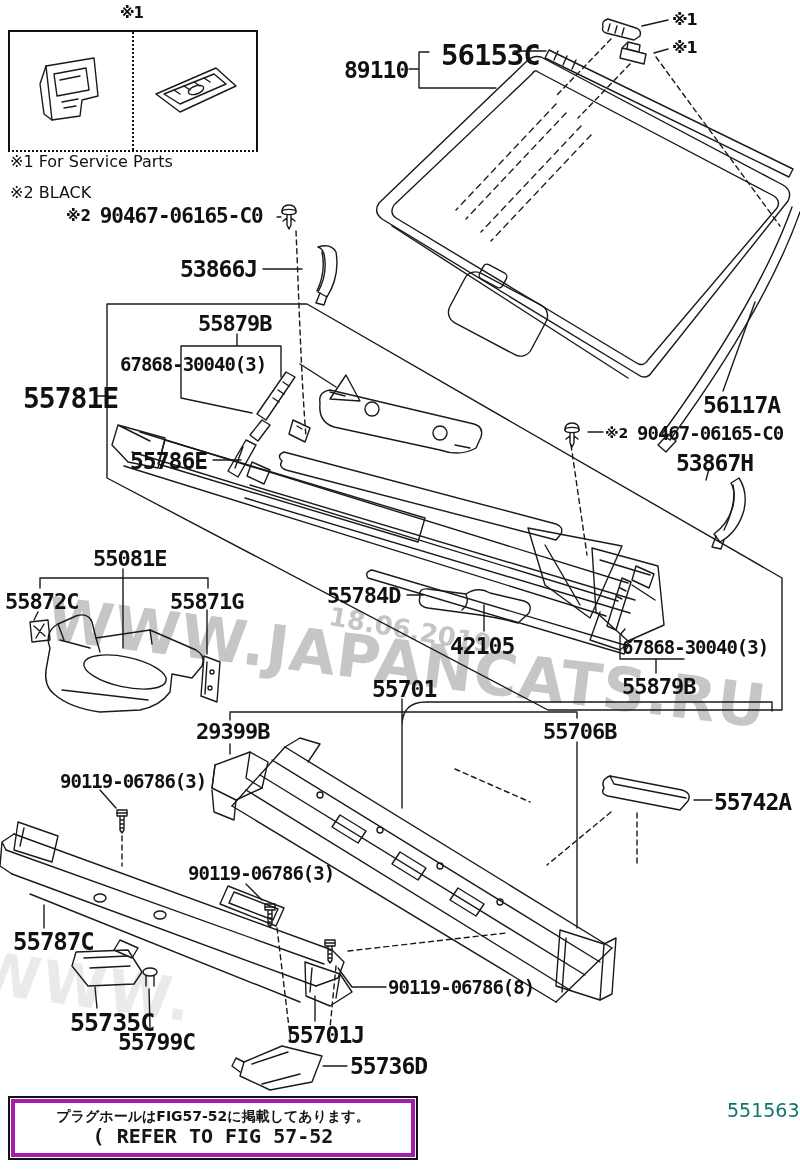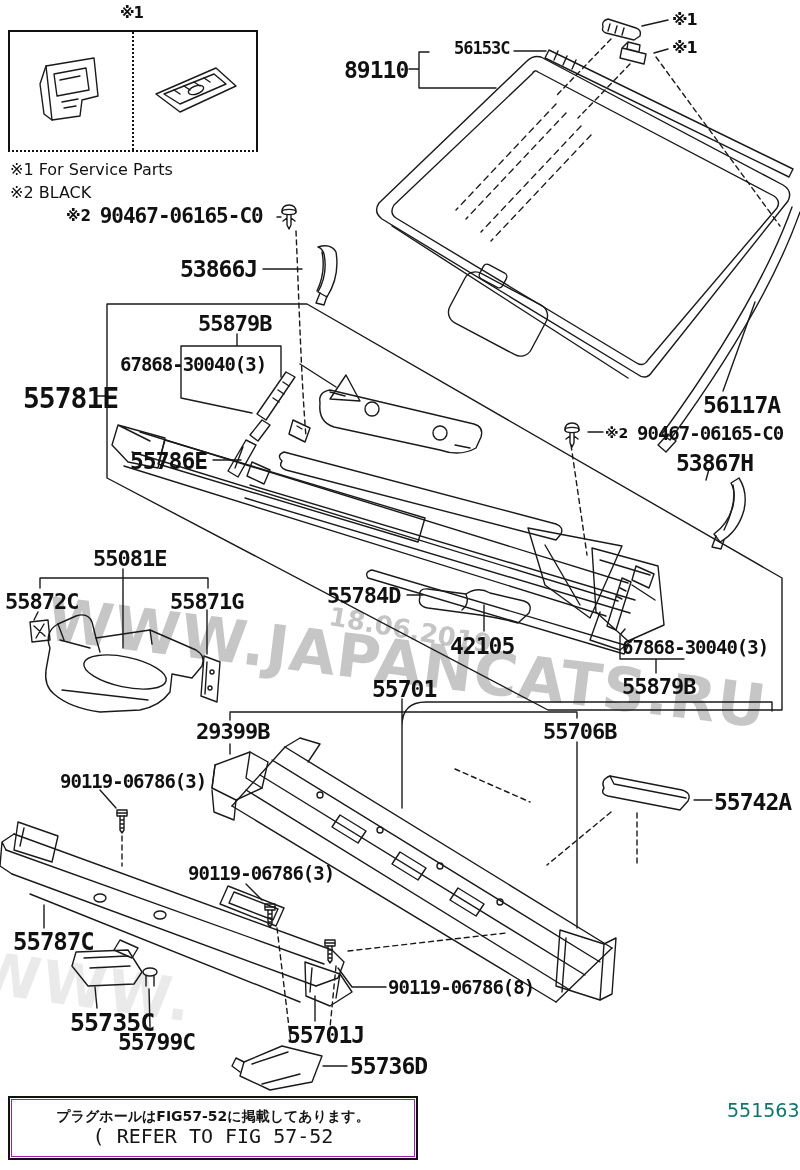--- a/index.html
+++ b/index.html
@@ -25,25 +25,25 @@
                border:2px solid #111;border-bottom-style:dotted;display:flex;flex-direction:column;}
   #parts-table .hdr{display:flex;height:28px;border-bottom:2px solid #111;}
   #parts-table .hdr div{flex:1;text-align:center;font-family:"DejaVu Sans Mono",monospace;
                font-weight:bold;font-size:23px;letter-spacing:-1px;line-height:28px;}
   #parts-table .bdy{display:flex;flex:1;}
   #parts-table .cell{flex:1;display:flex;align-items:center;justify-content:center;}
   #parts-table .c2{border-left:2px dotted #111;}
   #parts-table .hdr .c2{border-left:2px dotted #111;}
   
   #footer-box{position:absolute;left:8px;top:1096px;width:406px;height:60px;border:2px solid #111;}
-  #footer-inner{position:absolute;inset:1px;border:1px solid #a21caf;display:flex;flex-direction:column;
+  #footer-inner{position:absolute;inset:1px;border:4px solid #a21caf;display:flex;flex-direction:column;
                 align-items:center;justify-content:center;}
   #footer-jp{font-size:14px;font-weight:bold;letter-spacing:0;}
   #footer-en{font-size:13px;letter-spacing:.3px;margin-top:-1px;}
-  #footer-ref{font-family:"DejaVu Sans Mono",monospace;font-weight:normal;font-size:20px;
+  #footer-ref{font-family:"DejaVu Sans Mono",monospace;font-weight:bold;font-size:20px;
               letter-spacing:0;margin-top:-2px;}
   #fig-code{position:absolute;left:727px;top:1099px;font-size:19px;color:#0f766e;
             font-family:"DejaVu Sans",sans-serif;}
 </style>
 </head>
 <body>
 
 <div id="stage">
 
   <div class="wm" id="wm-site">WWW.JAPANCATS.RU</div>
@@ -279,30 +279,30 @@
         <svg width="110" height="82" viewBox="0 0 110 82" class="lineart" style="position:static">
           <path d="M16,44 L76,18 L96,36 L40,62 Z"></path>
           <path d="M24,44 L74,24 L86,34 L40,54 Z"></path>
           <path d="M34,40 L40,44 M44,36 L50,40 M54,32 L60,36 M64,28 L70,32"></path>
           <ellipse cx="56" cy="40" rx="8" ry="4" transform="rotate(-20 56 40)"></ellipse>
         </svg>
       </div>
     </div>
   </div>
 
-  <div class="note" style="left:10px;top:160px">※1 For Service Parts</div>
+  <div class="note" style="left:10px;top:152px">※1 For Service Parts</div>
   <div class="note" style="left:10px;top:183px">※2 BLACK</div>
 
   <div class="pn combo" style="left:66px;top:205px">
     <span class="refmark">※2</span>
     <span style="font-size:21px">90467-06165-C0</span>
   </div>
   <div class="pn" style="left:180px;top:257px;font-size:23px">53866J</div>
   <div class="pn" style="left:344px;top:58px;font-size:23px">89110</div>
-  <div class="pn" style="left:454px;top:40px;font-size:17px">56153C</div>
+  <div class="pn" style="left:441px;top:40px;font-size:29px">56153C</div>
   <div class="pn refmark" style="left:672px;top:12px;font-size:16px">※1</div>
   <div class="pn refmark" style="left:672px;top:40px;font-size:16px">※1</div>
   <div class="pn" style="left:198px;top:312px;font-size:22px">55879B</div>
   <div class="pn" style="left:120px;top:355px;font-size:19px">67868-30040(3)</div>
   <div class="pn" style="left:23px;top:384px;font-size:28px">55781E</div>
   <div class="pn" style="left:130px;top:449px;font-size:23px">55786E</div>
   <div class="pn" style="left:703px;top:393px;font-size:23px">56117A</div>
   <div class="pn combo" style="left:605px;top:424px">
     <span class="refmark" style="font-size:14px">※2</span>
     <span style="font-size:19px">90467-06165-C0</span>

